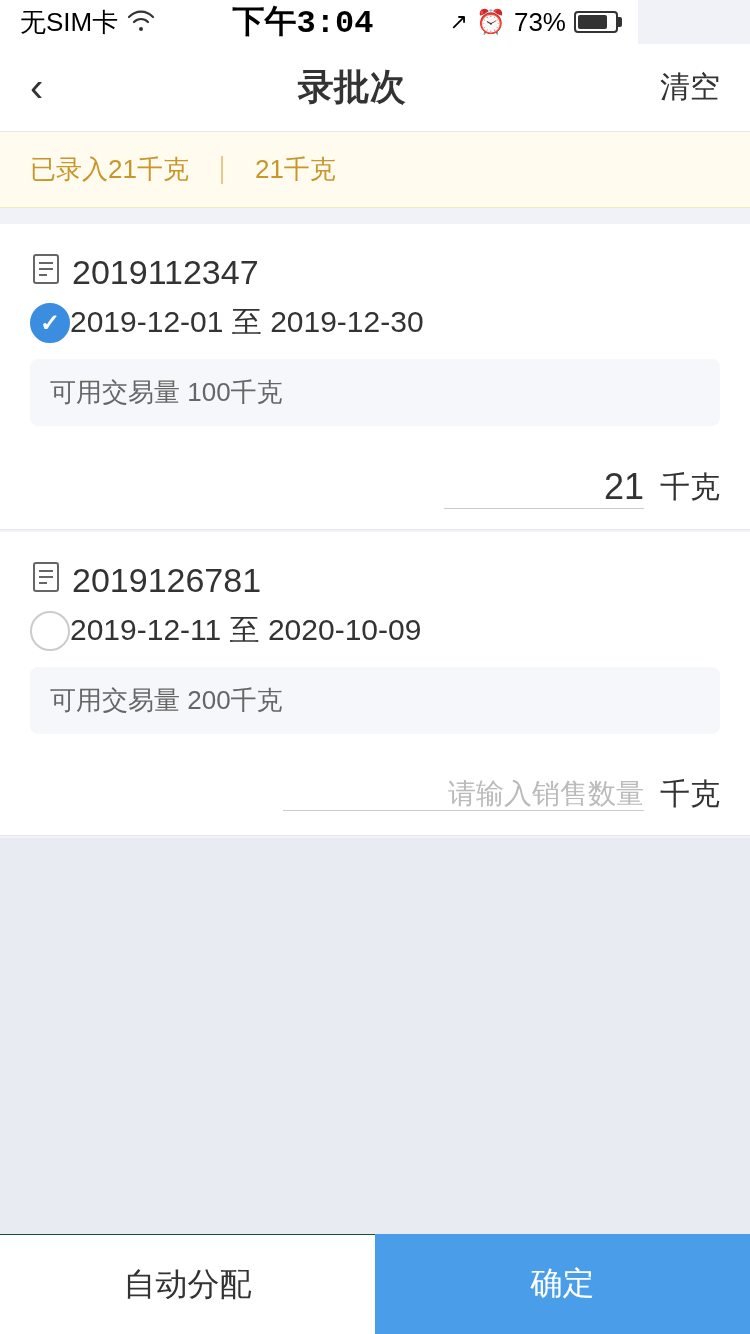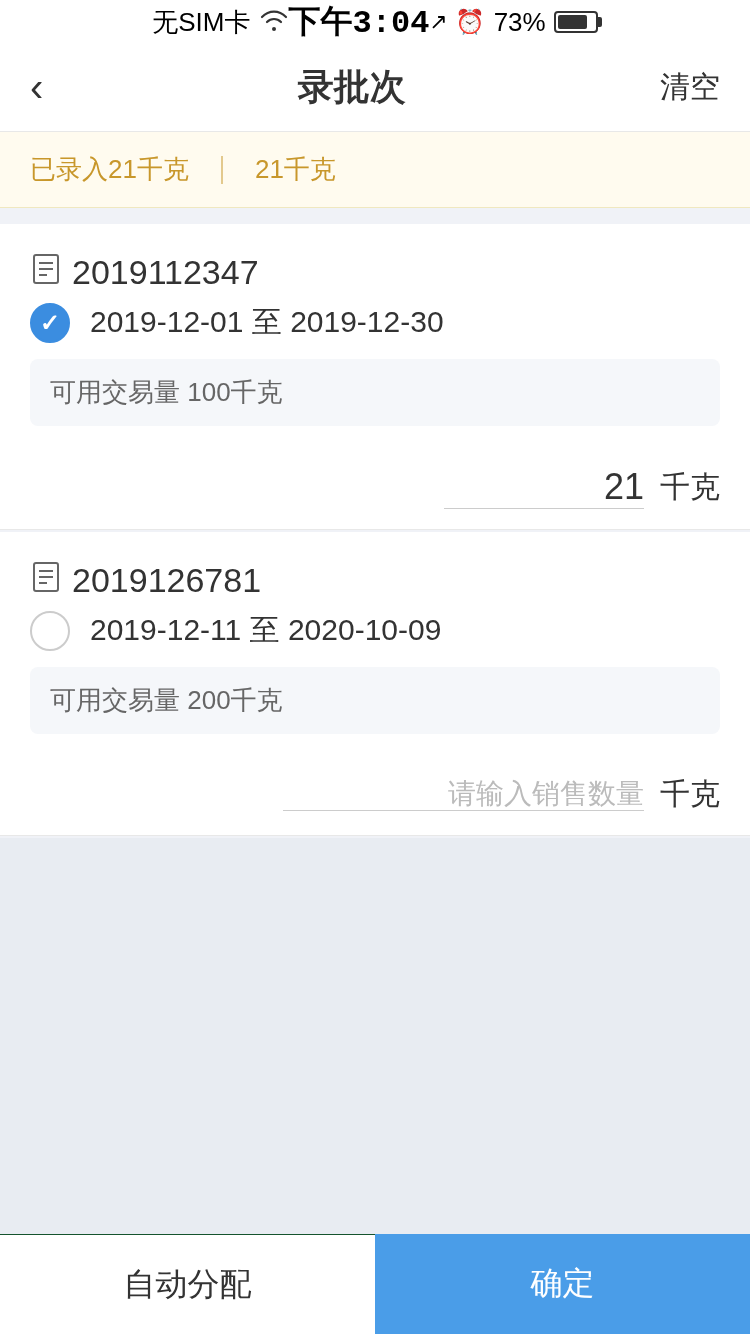--- a/index.html
+++ b/index.html
@@ -8,26 +8,26 @@
       font-family: -apple-system, 'PingFang SC', 'Helvetica Neue', sans-serif;
       width: 750px;
       height: 1334px;
       background: #f0f2f7;
       overflow: hidden;
       position: relative;
     }
 
     
     .status-bar {
-      width: 750px;
+      width: 638px;
       height: 44px;
       background: #fff;
       display: flex;
       align-items: center;
-      justify-content: center;
+      justify-content: space-between;
       padding: 0 20px;
       font-size: 28px;
       font-weight: 500;
     }
     .status-left {
       display: flex;
       align-items: center;
       gap: 8px;
       font-size: 26px;
     }
@@ -138,21 +138,20 @@
     }
     .batch-id {
       font-size: 34px;
       font-weight: 500;
       color: #333;
     }
     .batch-date-row {
       padding: 0 30px 16px 30px;
       display: flex;
       align-items: center;
-      gap: 20px;
     }
     .radio-circle {
       width: 40px;
       height: 40px;
       border-radius: 50%;
       border: 2px solid #ccc;
       background: #fff;
       display: flex;
       align-items: center;
       justify-content: center;

